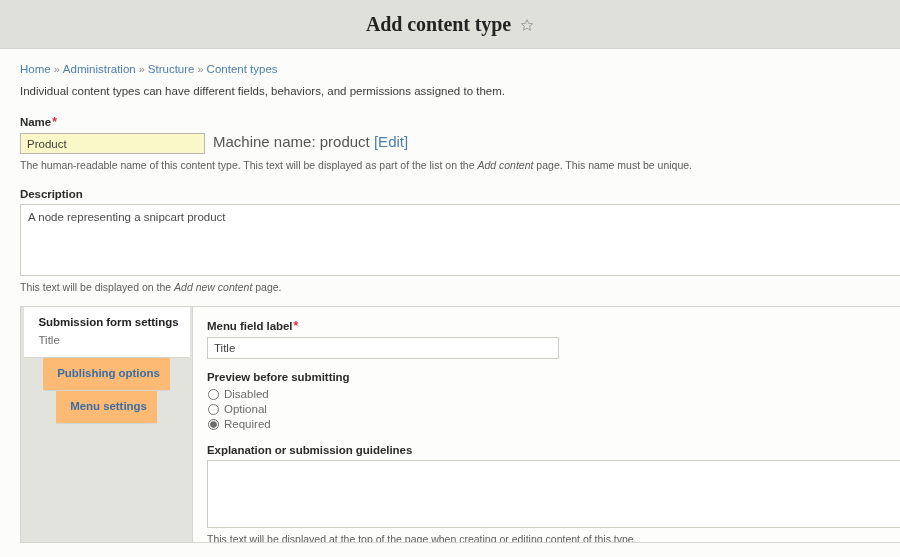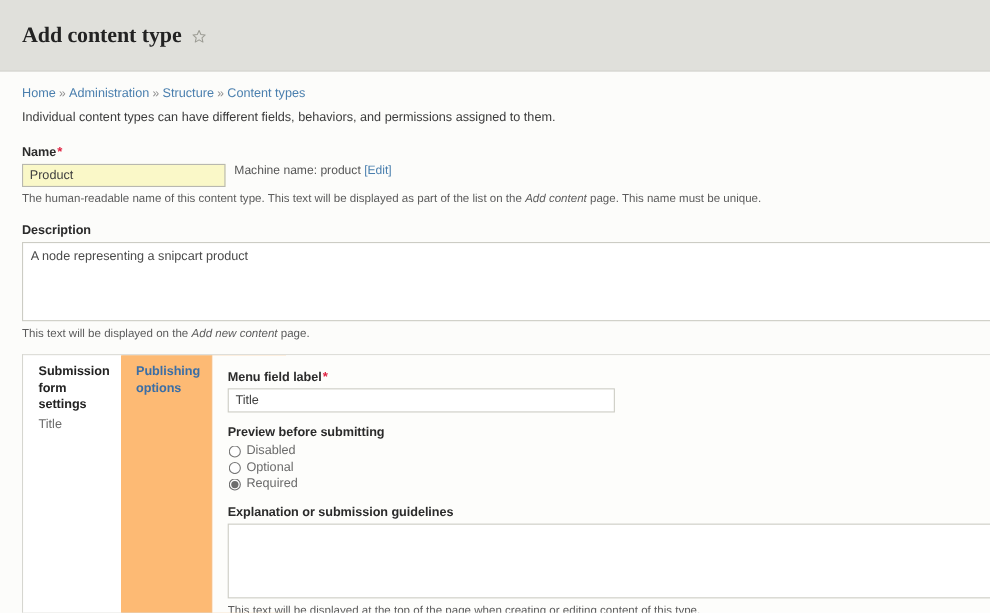--- a/index.html
+++ b/index.html
@@ -15,25 +15,26 @@
     background: #fcfcfa;
     font-family: "Liberation Sans", sans-serif;
     font-size: 12px;
     color: #333333;
     -webkit-font-smoothing: antialiased;
   }
 
   
   .page-header {
     background: #e0e0db;
-    height: 65px;
+    height: 49px;
     border-bottom: 1px solid #d4d4cf;
     display: flex;
     align-items: center;
     padding: 0 20px;
+    justify-content: center;
   }
   .page-title {
     font-family: "Liberation Serif", serif;
     font-size: 20px;
     font-weight: 700;
     color: #232323;
     letter-spacing: -0.1px;
     margin: 0;
   }
   .star-icon {
@@ -112,21 +113,21 @@
   input.text-input.plain {
     background: #ffffff;
     border: 1px solid #ccccc4;
     width: 352px;
     height: 22px;
   }
   input.text-input.plain::placeholder { color: #8b8b8b; opacity: 1; }
 
   .machine-name {
     margin-left: 8px;
-    font-size: 11px;
+    font-size: 15px;
     color: #565656;
     white-space: nowrap;
   }
   .machine-name a {
     color: #4a7fae;
     text-decoration: none;
   }
 
   .desc-text {
     font-size: 10.5px;
@@ -161,21 +162,22 @@
     background: #ffffff;
     margin-top: 11px;
     height: 237px;
   }
   .vtabs-menu {
     width: 172px;
     flex: 0 0 172px;
     background: #e3e3de;
     border-right: 1px solid #d6d6d0;
     display: flex;
-    flex-direction: row;
+    flex-direction: column;
+    align-items: center;
   }
   .vtab {
     padding: 8px 10px 9px 14px;
     border-bottom: 1px solid #d6d6d0;
     background: #fdba74;
     cursor: pointer;
   }
   .vtab.active {
     background: #ffffff;
     border-right: 1px solid #ffffff;

